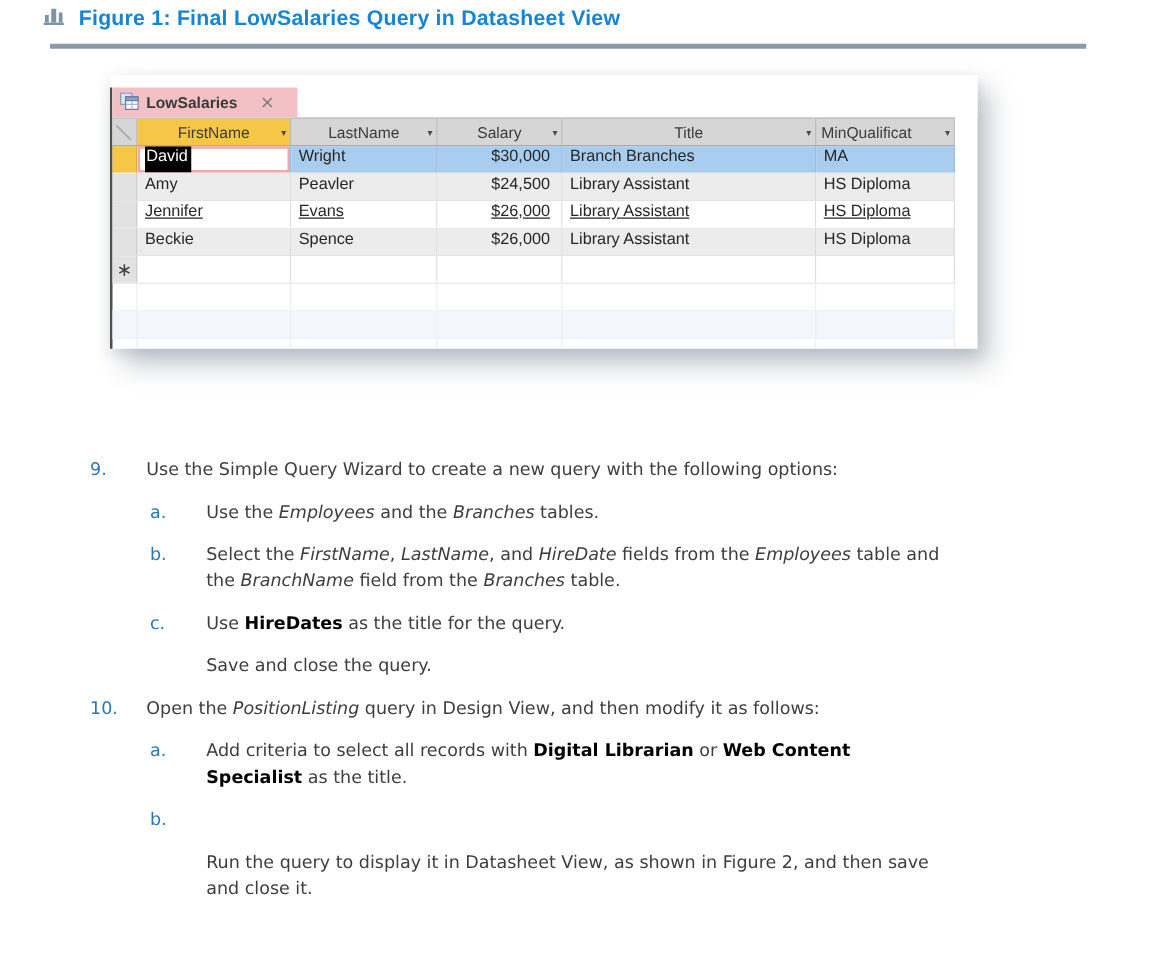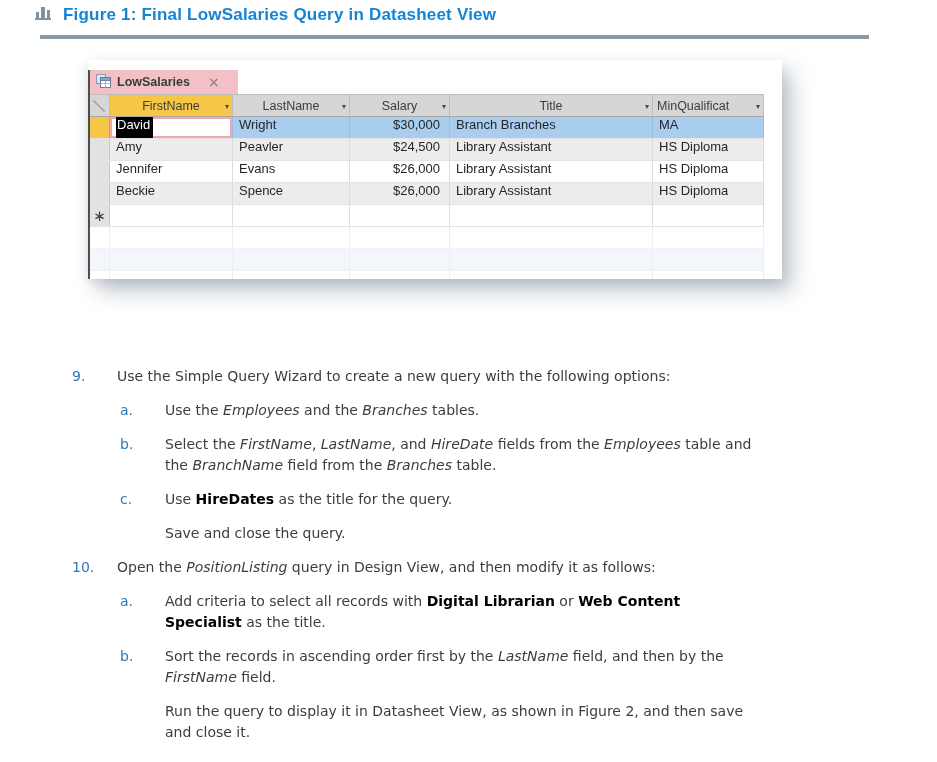--- a/index.html
+++ b/index.html
@@ -60,21 +60,21 @@
   .dcell { display:flex; padding-left:6px; border-right:1px solid #dcdcdc;
     overflow:hidden; white-space:nowrap; }
   .dcell.salary { justify-content:flex-end; padding-right:9px; padding-left:0; }
   .selcol { background:#e2e2e2; border-right:1px solid #c9c9c9; }
 
   .row-david .dcell { background:#a9cdee; border-right-color:#9cbfe0; }
   .row-david .selcol { background:#f6c746; border-right-color:#c8a53e; }
   .row-david .fname { background:#fff; box-shadow: inset 0 0 0 2px #f1a7ad; }
   .row-david .fname .selection { background:#000; color:#fff; padding:0 3px 0 1px; }
   .row-amy .dcell, .row-beckie .dcell { background:#ececec; }
-  .row-jennifer .dcell, .row-new .dcell { background:#fff; }
+  .row-jennifer .dcell, .row-new .dcell { background:#fff;text-decoration:underline; }
   .row-new .selcol { display:flex; align-items:center; justify-content:center;
     font-size:15px; color:#3f3f3f; }
 
   .erow { height:22px; border-bottom:1px solid #eef1f5; }
   .erow .ecell { border-right:1px solid #efefef; height:100%; }
   .erow.tint { background:#f3f6fa; }
   .erow.partial { height:8px; border-bottom:none; }
 
   
   .instructions { position:absolute; left:72px; top:366px; width:830px;
@@ -253,21 +253,20 @@
       <div class="item lvl1">
         <div class="marker">10.</div>
         <div class="itext"><span>Open the </span><span class="it">PositionListing</span><span> query in Design View, and then modify it as follows:</span></div>
       </div>
       <div class="item lvl2">
         <div class="marker">a.</div>
         <div class="itext"><span>Add criteria to select all records with </span><span class="bd">Digital Librarian</span><span> or </span><span class="bd">Web Content</span><br><span class="bd">Specialist</span><span> as the title.</span></div>
       </div>
       <div class="item lvl2">
         <div class="marker">b.</div>
-        <div class="itext"><span>Sort the records in ascending order first by the </span><span class="it">LastName</span><span> field, and then by the</span><br><span class="it">FirstName</span><span> field.</span></div>
       </div>
       <div class="item lvl2 para">
         <div class="marker"></div>
         <div class="itext"><span>Run the query to display it in Datasheet View, as shown in Figure 2, and then save</span><br><span>and close it.</span></div>
       </div>
     </div>
 
 </div>
 
 </body></html>

